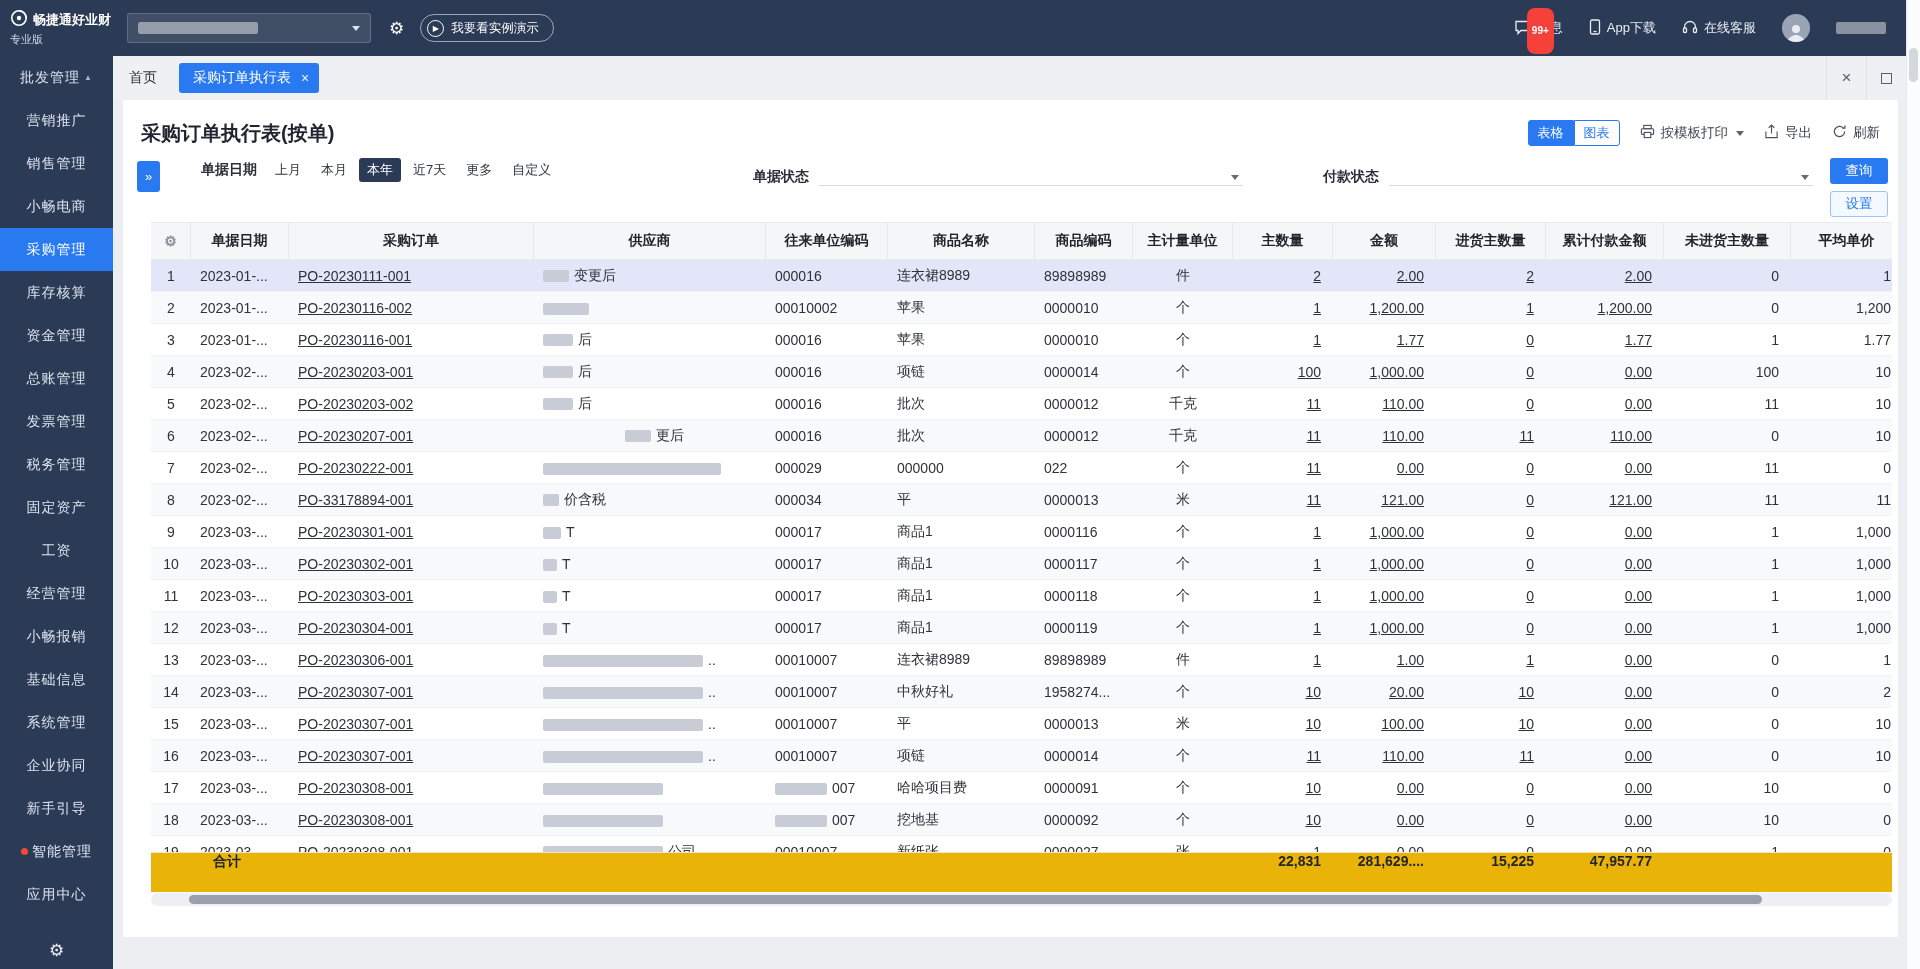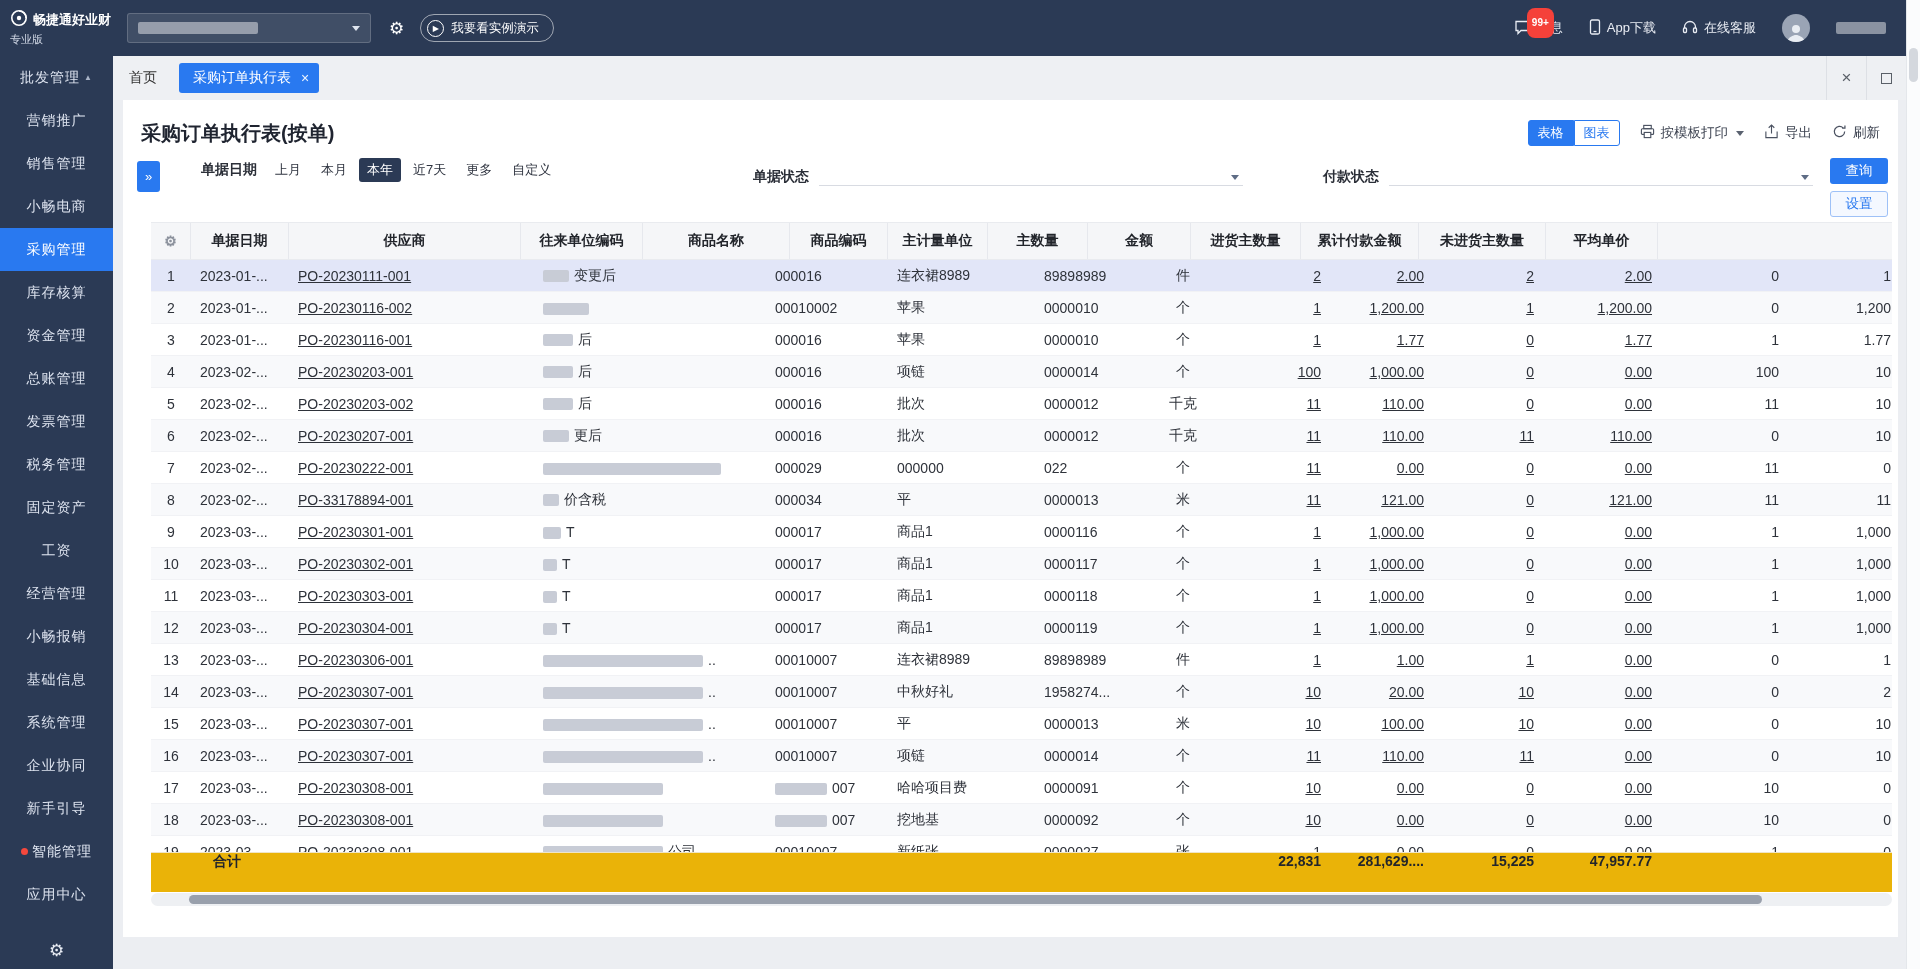--- a/index.html
+++ b/index.html
@@ -11,21 +11,21 @@
   .logo{width:113px;flex:0 0 113px;padding-left:10px}
   .logo-row{display:flex;align-items:center;gap:5px;font-size:13px;font-weight:bold;white-space:nowrap}
   .logo-sub{font-size:11px;color:#cfd6e4;margin-top:2px}
   .org-select{margin-left:14px;width:244px;height:30px;background:rgba(255,255,255,.10);border:1px solid rgba(255,255,255,.18);border-radius:3px;display:flex;align-items:center;justify-content:space-between;padding:0 10px;cursor:pointer}
   .tri{width:0;height:0;border-left:4.5px solid transparent;border-right:4.5px solid transparent;border-top:5.5px solid #dfe5ef;display:inline-block}
   .top-gear{margin-left:18px;background:none;border:none;color:#fff;font-size:17px;cursor:pointer;line-height:1}
   .demo-pill{margin-left:16px;height:28px;border:1px solid rgba(255,255,255,.55);border-radius:14px;display:flex;align-items:center;gap:7px;padding:0 14px 0 6px;font-size:12.5px;cursor:pointer;white-space:nowrap}
   .play-ic{width:17px;height:17px;border:1px solid #fff;border-radius:50%;display:flex;align-items:center;justify-content:center;font-size:8px;flex:0 0 17px}
   .top-right{margin-left:auto;display:flex;align-items:center;gap:26px;padding-right:34px;font-size:13px;color:#eaedf4}
   .top-item{display:flex;align-items:center;gap:6px;cursor:pointer;position:relative;white-space:nowrap}
-  .badge{position:absolute;top:-11px;left:13px;background:#f5413a;color:#fff;font-size:10px;line-height:14px;padding:8px 5px;border-radius:8px;font-weight:bold}
+  .badge{position:absolute;top:-11px;left:13px;background:#f5413a;color:#fff;font-size:10px;line-height:14px;padding:16px 5px;border-radius:8px;font-weight:bold}
   .avatar{width:28px;height:28px;border-radius:50%;background:#9aa4b5;display:flex;align-items:flex-end;justify-content:center;overflow:hidden;flex:0 0 28px}
   .redact{display:inline-block;height:12px;background:#c8ccd6;border-radius:2px;vertical-align:middle;margin-right:5px}
   .redact.light{background:rgba(255,255,255,.45);margin-right:0}
 
   
   .sidebar{position:absolute;top:56px;left:0;width:113px;bottom:0;background:#2b3a55;color:#dde3ef;z-index:5}
   .side-item{height:43px;display:flex;align-items:center;justify-content:center;font-size:14px;cursor:pointer;letter-spacing:1px;white-space:nowrap}
   .side-item.active{background:#2979f0;color:#fff}
   .side-item .dot{width:7px;height:7px;border-radius:50%;background:#f5483d;margin-right:4px;flex:0 0 7px}
   .side-item .caret{font-size:8px;margin-left:4px;color:#aab4c8}
@@ -312,20 +312,21 @@
         <button class="btn-q">查询</button>
         <button class="btn-s">设置</button>
       </div>
     </div>
 
 
     <div class="table">
       <div class="thead">
           <div class="th" style="width: 40px; color: rgb(139, 145, 156);">⚙</div>
           <div class="th" style="width: 98px;">单据日期</div>
+          <div class="th" style="width: 245px;">采购订单</div>
           <div class="th" style="width: 232px;">供应商</div>
           <div class="th" style="width: 122px;">往来单位编码</div>
           <div class="th" style="width: 147px;">商品名称</div>
           <div class="th" style="width: 98px;">商品编码</div>
           <div class="th" style="width: 100px; text-align: right;">主计量单位</div>
           <div class="th" style="width: 100px;">主数量</div>
           <div class="th" style="width: 103px;">金额</div>
           <div class="th" style="width: 110px;">进货主数量</div>
           <div class="th" style="width: 118px;">累计付款金额</div>
           <div class="th" style="width: 127px;">未进货主数量</div>
@@ -409,21 +410,21 @@
             <div class="td r" style="width: 103px;"><span class="link">110.00</span></div>
             <div class="td r" style="width: 110px;"><span class="link">0</span></div>
             <div class="td r" style="width: 118px;"><span class="link">0.00</span></div>
             <div class="td r" style="width: 127px;">11</div>
             <div class="td r" style="width: 112px;">10</div>
           </div>
           <div class="tr">
             <div class="td c" style="width: 40px;">6</div>
             <div class="td l" style="width: 98px;">2023-02-...</div>
             <div class="td l" style="width: 245px;"><span class="link">PO-20230207-001</span></div>
-            <div class="td l" style="width: 232px;"><span class="redact" style="width: 26px;"></span>更后</div>
+            <div class="td l" style="width: 232px; text-align: center;"><span class="redact" style="width: 26px;"></span>更后</div>
             <div class="td l" style="width: 122px;">000016</div>
             <div class="td l" style="width: 147px;">批次</div>
             <div class="td l" style="width: 98px;">0000012</div>
             <div class="td c" style="width: 100px;">千克</div>
             <div class="td r" style="width: 100px;"><span class="link">11</span></div>
             <div class="td r" style="width: 103px;"><span class="link">110.00</span></div>
             <div class="td r" style="width: 110px;"><span class="link">11</span></div>
             <div class="td r" style="width: 118px;"><span class="link">110.00</span></div>
             <div class="td r" style="width: 127px;">0</div>
             <div class="td r" style="width: 112px;">10</div>

